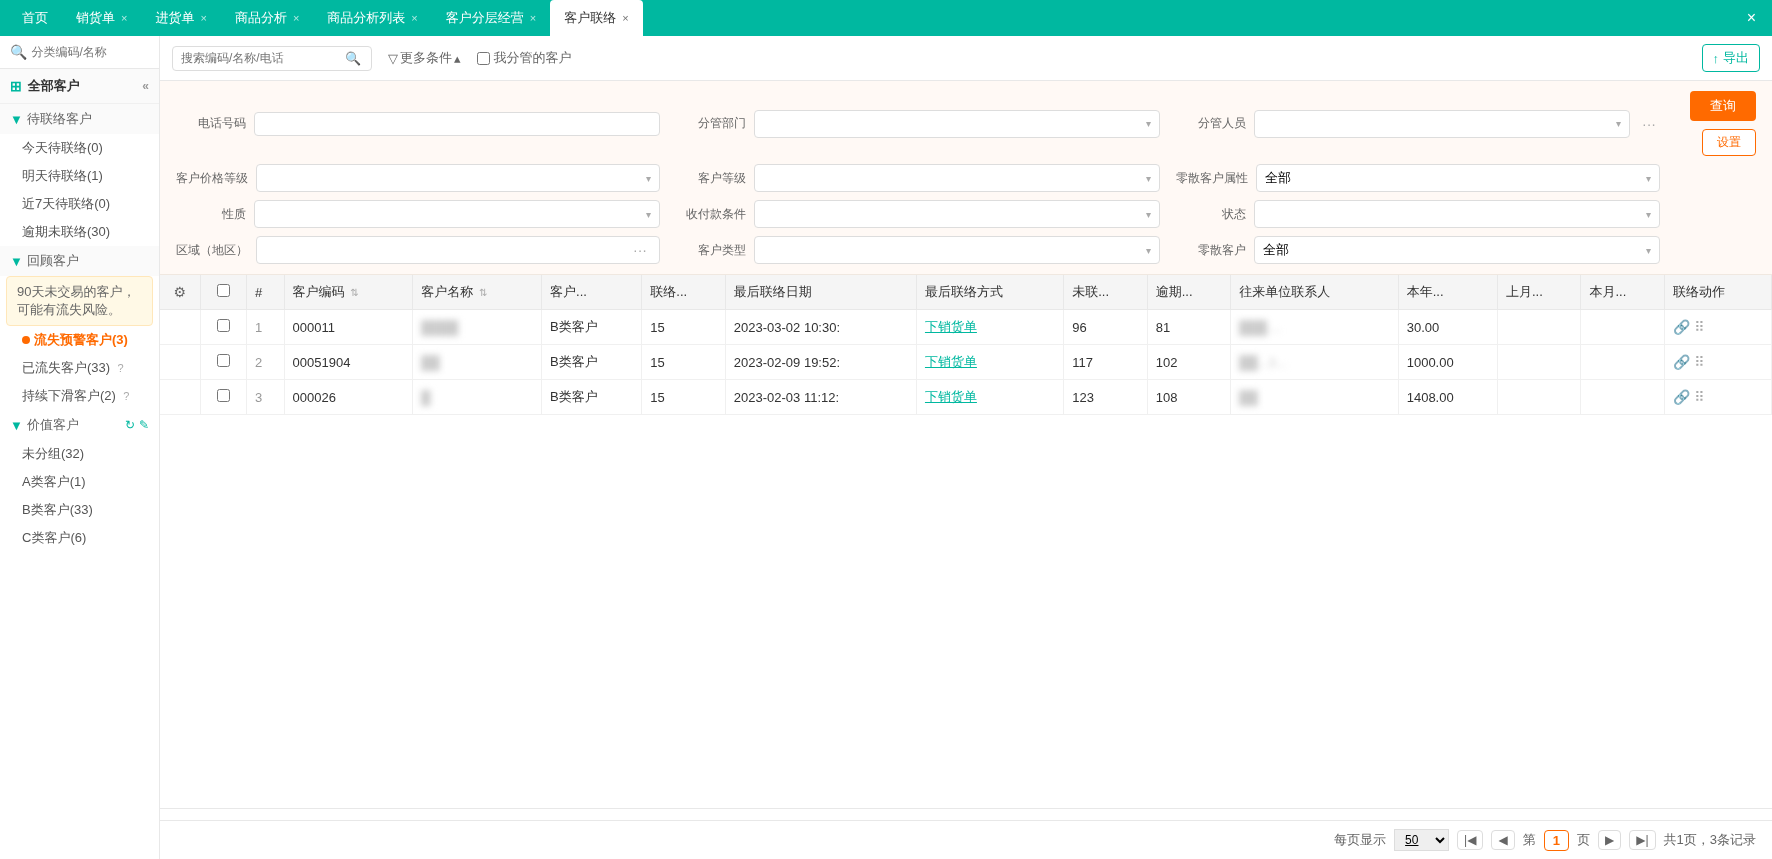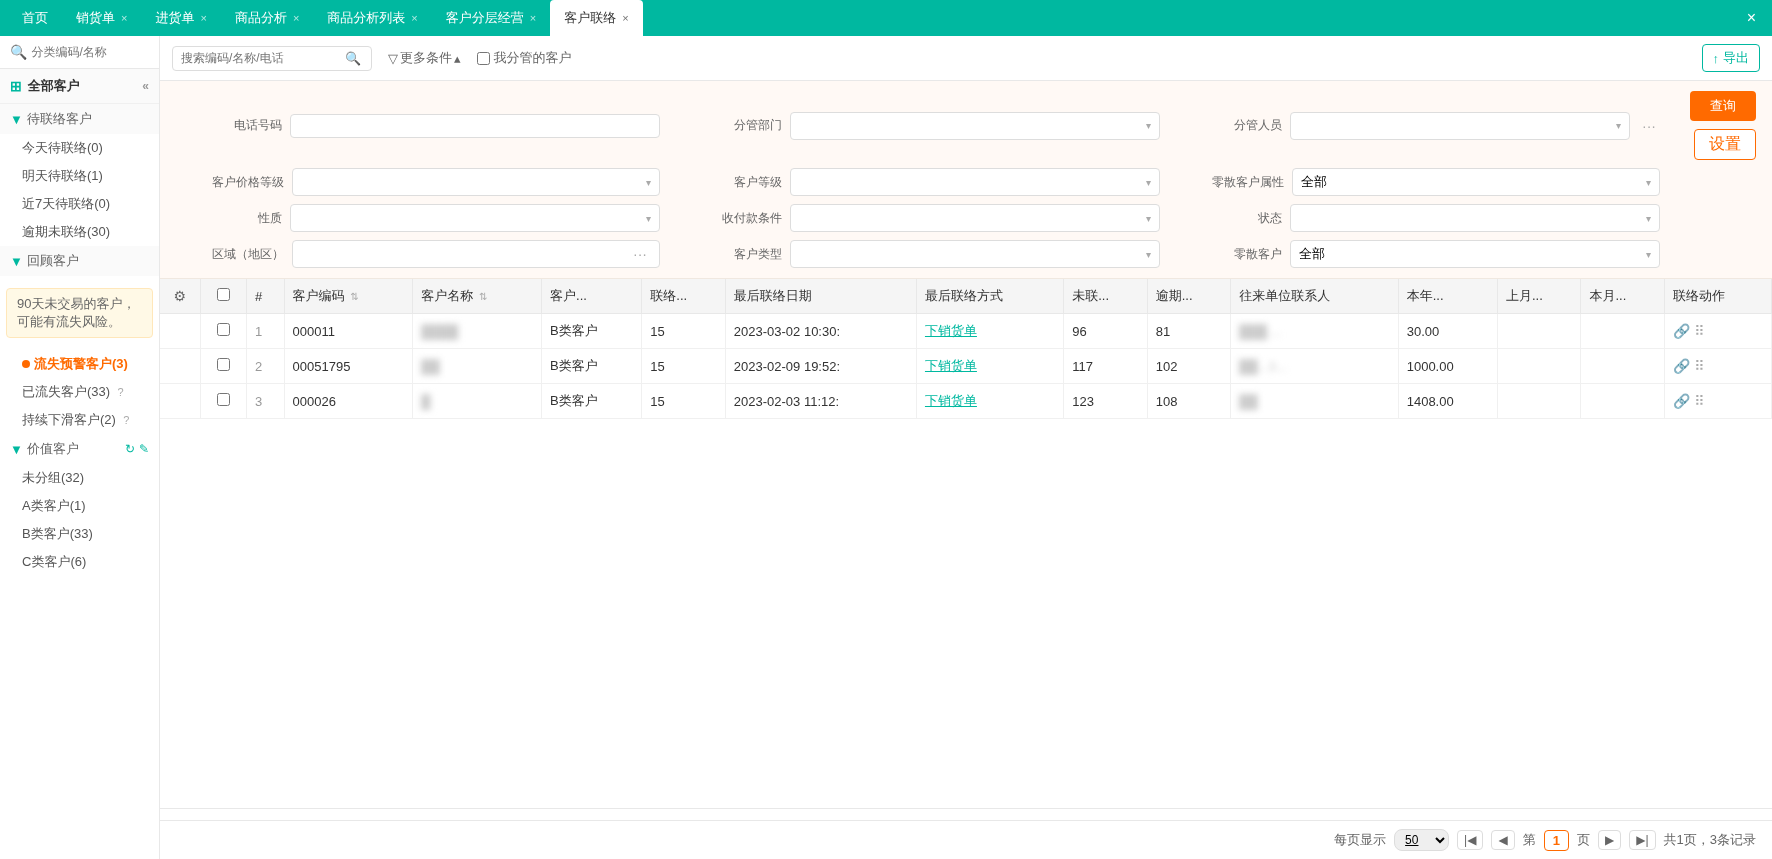--- a/index.html
+++ b/index.html
@@ -126,21 +126,21 @@
       align-items: center;
       gap: 4px;
     }
     .warning-dot { width: 8px; height: 8px; background: #ff6a00; border-radius: 50%; }
 
     .tooltip-box {
       background: #fff9e6;
       border: 1px solid #ffe7ba;
       border-radius: 4px;
       padding: 6px 10px;
-      margin: 12px 6px;
+      margin: 0 6px;
       font-size: 11px;
       color: #666;
     }
 
     .sidebar-value-group {
       padding: 6px 10px;
       color: #666;
       font-size: 12px;
       display: flex;
       align-items: center;
@@ -231,21 +231,20 @@
       align-items: center;
       flex: 1;
       gap: 8px;
     }
     .filter-label {
       color: #666;
       font-size: 12px;
       white-space: nowrap;
       min-width: 70px;
       text-align: right;
-      margin-left: 36px;
     }
     .filter-input {
       flex: 1;
       border: 1px solid #ddd;
       border-radius: 4px;
       padding: 4px 8px;
       font-size: 12px;
       outline: none;
       background: white;
     }
@@ -279,21 +278,21 @@
       cursor: pointer;
       font-size: 13px;
     }
     .settings-btn {
       background: white;
       color: #ff6a00;
       border: 1px solid #ff6a00;
       border-radius: 4px;
       padding: 4px 14px;
       cursor: pointer;
-      font-size: 16px;
+      font-size: 12px;
       margin-top: 4px;
     }
     .query-settings-col {
       display: flex;
       flex-direction: column;
       align-items: flex-end;
       gap: 4px;
       min-width: 80px;
     }
 
@@ -360,21 +359,21 @@
       justify-content: flex-end;
       padding: 8px 16px;
       border-top: 1px solid #e8e8e8;
       background: white;
       gap: 8px;
       font-size: 12px;
       color: #666;
     }
     .page-size-select {
       border: 1px solid #ddd;
-      border-radius: 8px;
+      border-radius: 0;
       padding: 2px 6px;
       font-size: 12px;
       outline: none;
       text-decoration: underline;
     }
     .page-btn {
       border: 1px solid #ddd;
       border-radius: 4px;
       background: white;
       color: #666;
@@ -713,21 +712,21 @@
           <span class="action-icon">⠿</span>
         </div>
       </td>
     </tr>
             <tr>
       <td></td>
       <td class="checkbox-cell">
         <input type="checkbox" style="">
       </td>
       <td style="color:#999;">2</td>
-      <td>00051795</td>
+      <td>00051904</td>
       <td style="filter:blur(3px);color:#ccc;user-select:none;">██</td>
       <td>B类客户</td>
       <td>15</td>
       <td>2023-02-09 19:52:</td>
       <td class="link">下销货单</td>
       <td>117</td>
       <td>102</td>
       <td style="filter:blur(3px);color:#ccc;user-select:none;">██...3...</td>
       <td>1000.00</td>
       <td></td>

